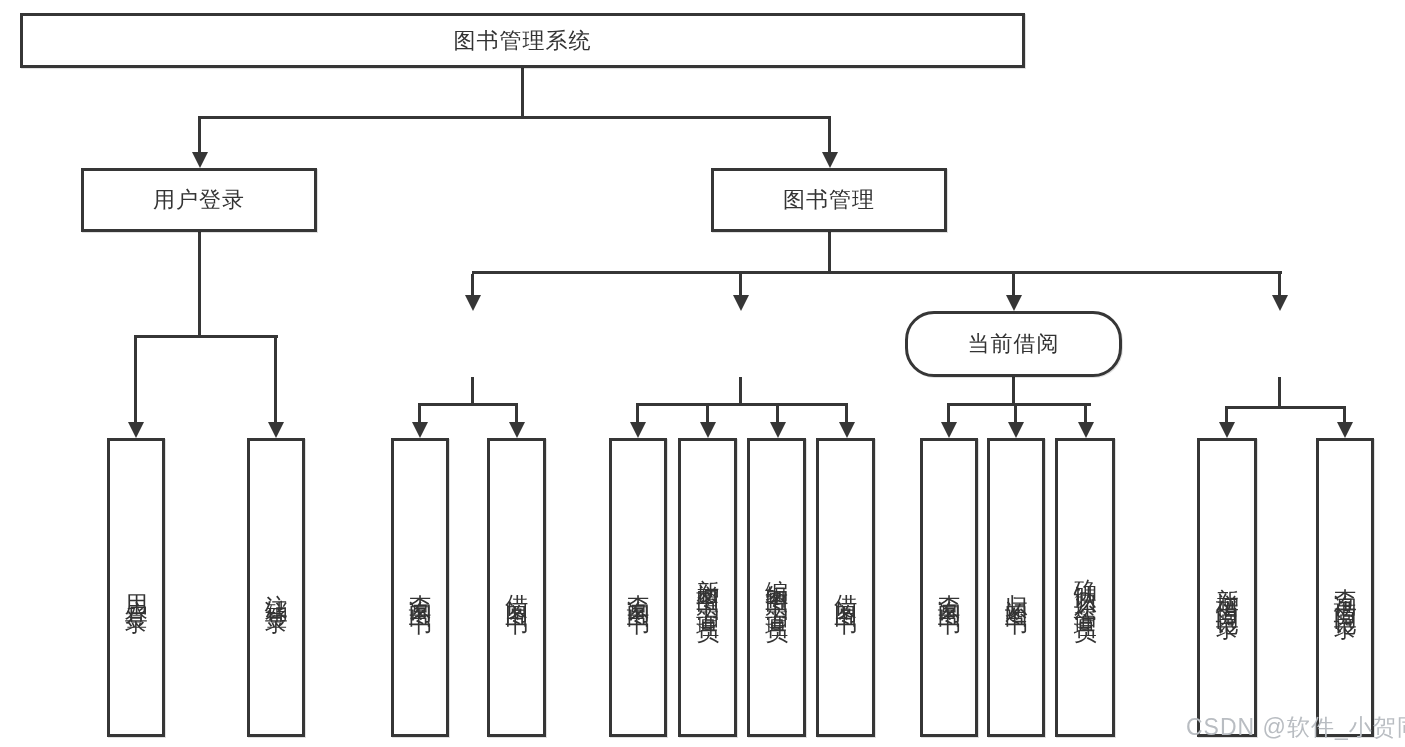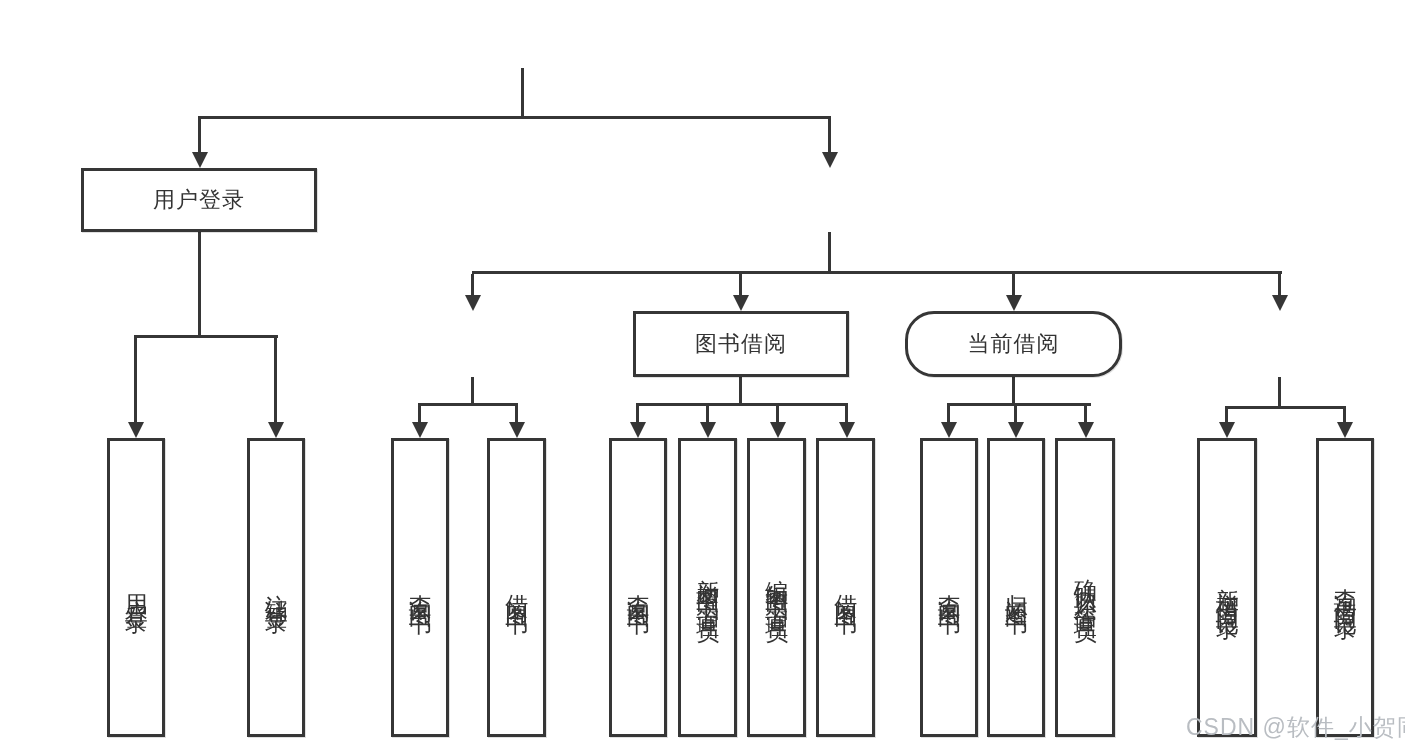--- a/index.html
+++ b/index.html
@@ -151,28 +151,31 @@
   <div class="line" id="j-current"></div>
   <div class="arrow" id="a-query-current"></div>
   <div class="arrow" id="a-return-books"></div>
   <div class="arrow" id="a-confirm"></div>
 
   <div class="line" id="t-records"></div>
   <div class="line" id="j-records"></div>
   <div class="arrow" id="a-add-record"></div>
   <div class="arrow" id="a-query-record"></div>
 
+  <div class="box h" id="n-root">
+    <span>图书管理系统</span>
+  </div>
 
   <div class="box h" id="n-user-login">
     <span>用户登录</span>
   </div>
-
-  <div class="box h" id="n-borrow">
-    <span>图书借阅</span>
-  </div>
+  <div class="box h" id="n-book-mgmt">
+    <span>图书管理</span>
+  </div>
+
   <div class="box h" id="n-current">
     <span>当前借阅</span>
   </div>
 
   <div class="box v leaf" id="v-user-login">
     <span>用户登录</span>
   </div>
   <div class="box v leaf" id="v-logout">
     <span>注销登录</span>
   </div>

